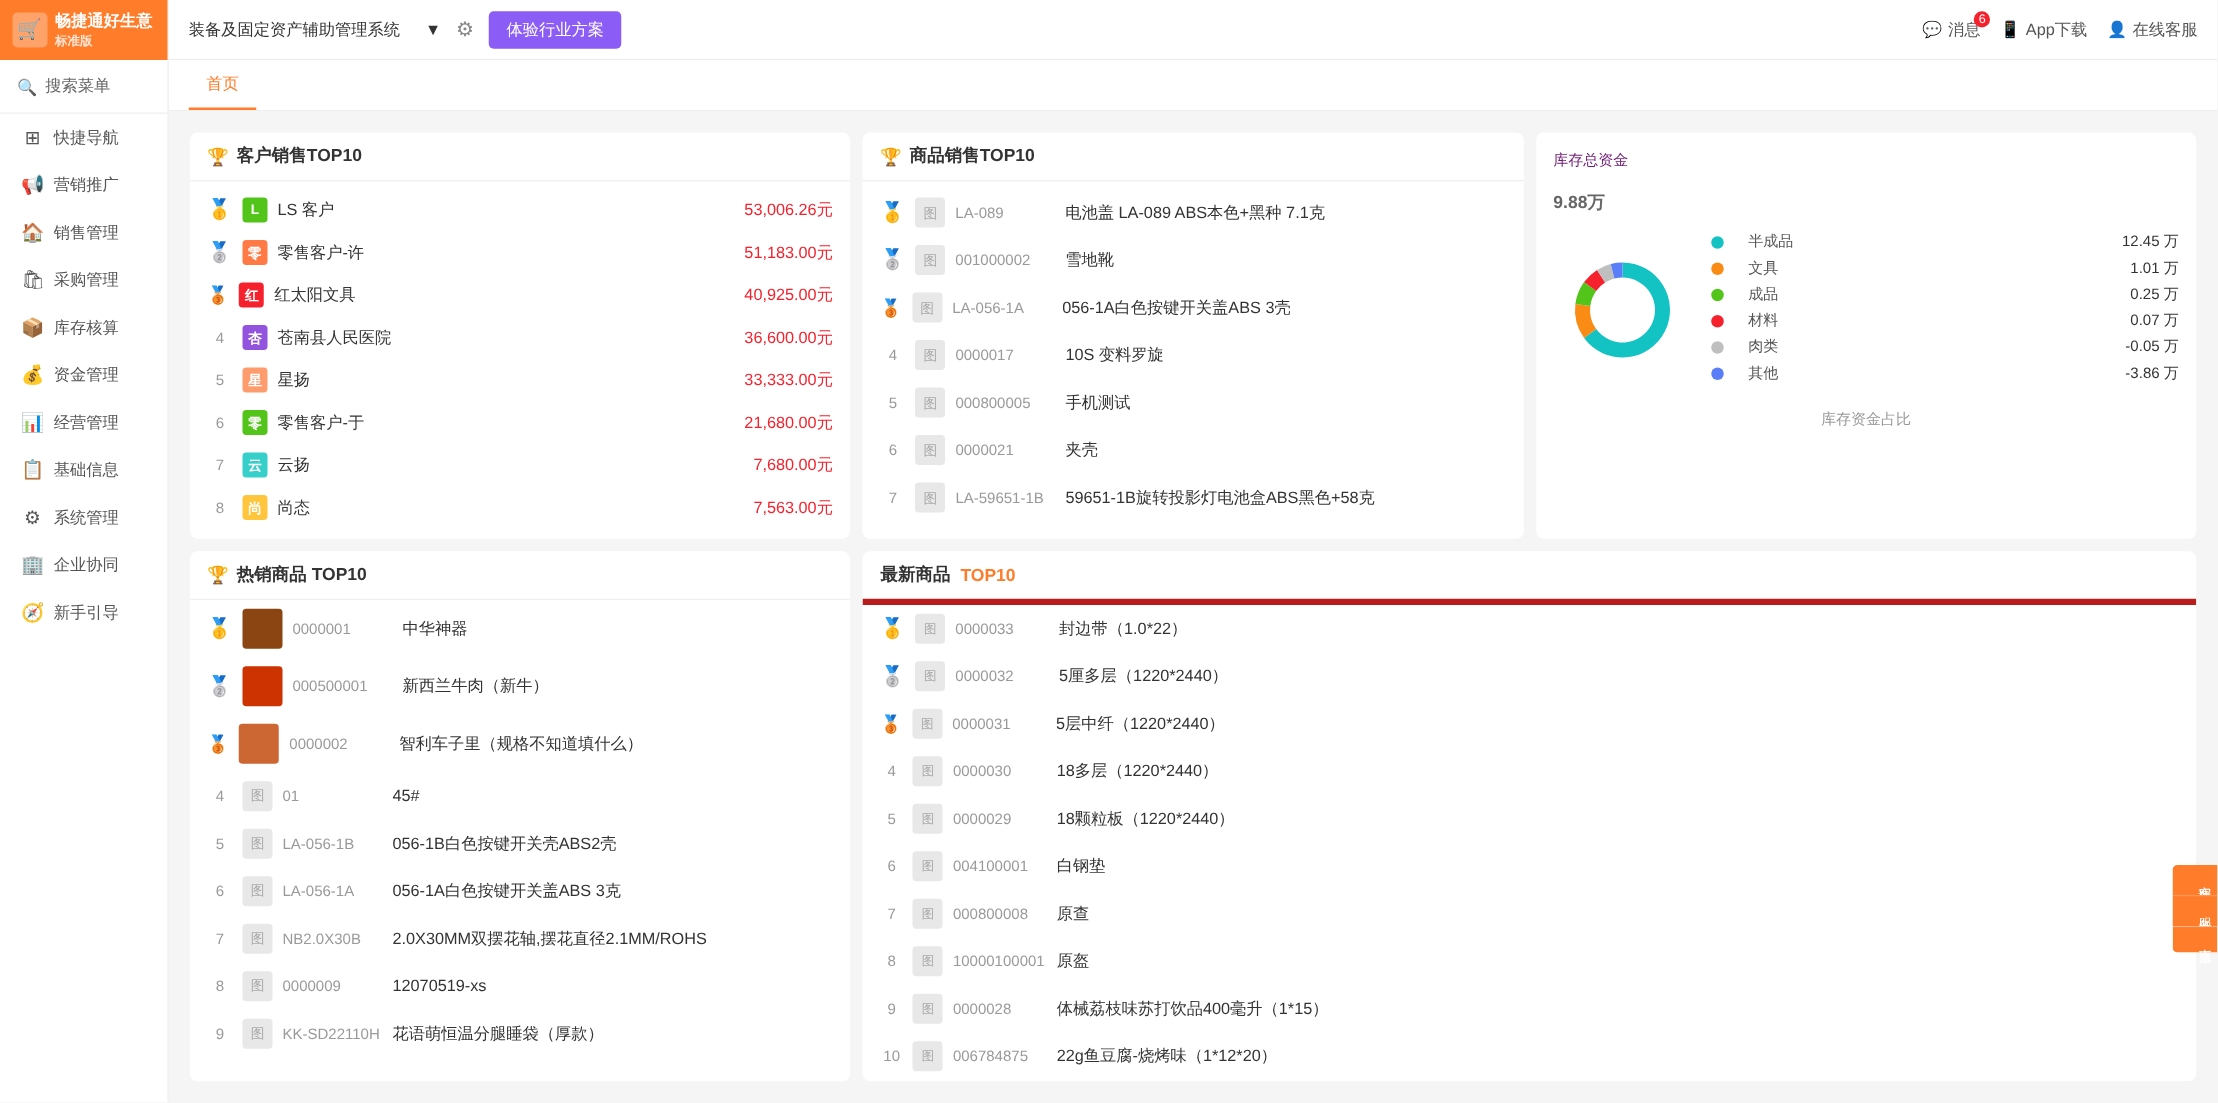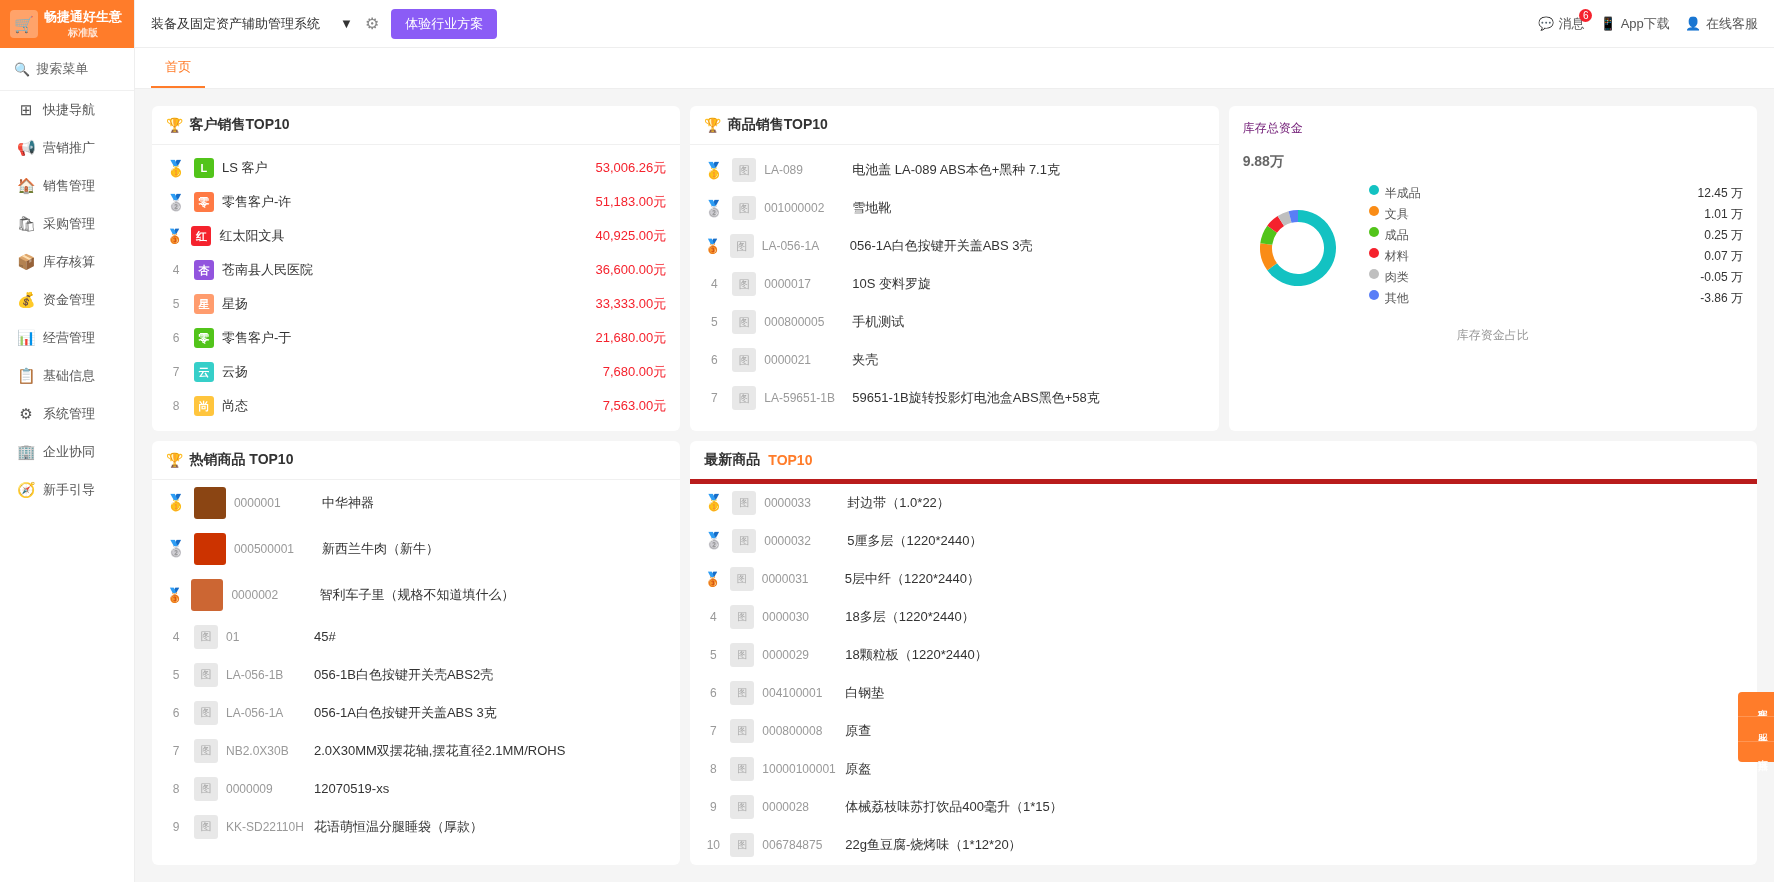--- a/index.html
+++ b/index.html
@@ -254,21 +254,22 @@
     .donut-chart-wrap {
       display: flex;
       align-items: center;
       gap: 16px;
       margin-bottom: 8px;
     }
     .donut-svg { flex-shrink: 0; }
     .legend-list { flex: 1; }
     .legend-item {
       display: flex;
-      gap: 6px;
+      align-items: center;
+      gap: 20px;
       font-size: 12px;
       color: #555;
       margin-bottom: 4px;
     }
     .legend-dot {
       width: 10px; height: 10px;
       border-radius: 50%;
       flex-shrink: 0;
     }
     .legend-name { flex: 1; }
@@ -342,21 +343,21 @@
     ::-webkit-scrollbar-thumb { background: #ccc; border-radius: 3px; }
   </style>
 </head>
 <body>
 
 <div class="sidebar">
   <div class="sidebar-logo">
     <div class="logo-icon">🛒</div>
     <div>
       <div style="font-size:13px;font-weight:bold;">畅捷通好生意</div>
-      <div style="font-size:10px;opacity:0.8;text-align:center;">标准版</div>
+      <div style="font-size:10px;opacity:0.8;">标准版</div>
     </div>
   </div>
   <div class="sidebar-search">
     <button class="sidebar-search-btn">
       <span>🔍</span>
       <span>搜索菜单</span>
     </button>
   </div>
   <div id="sidebar-nav">
       <div class="sidebar-nav-item">

